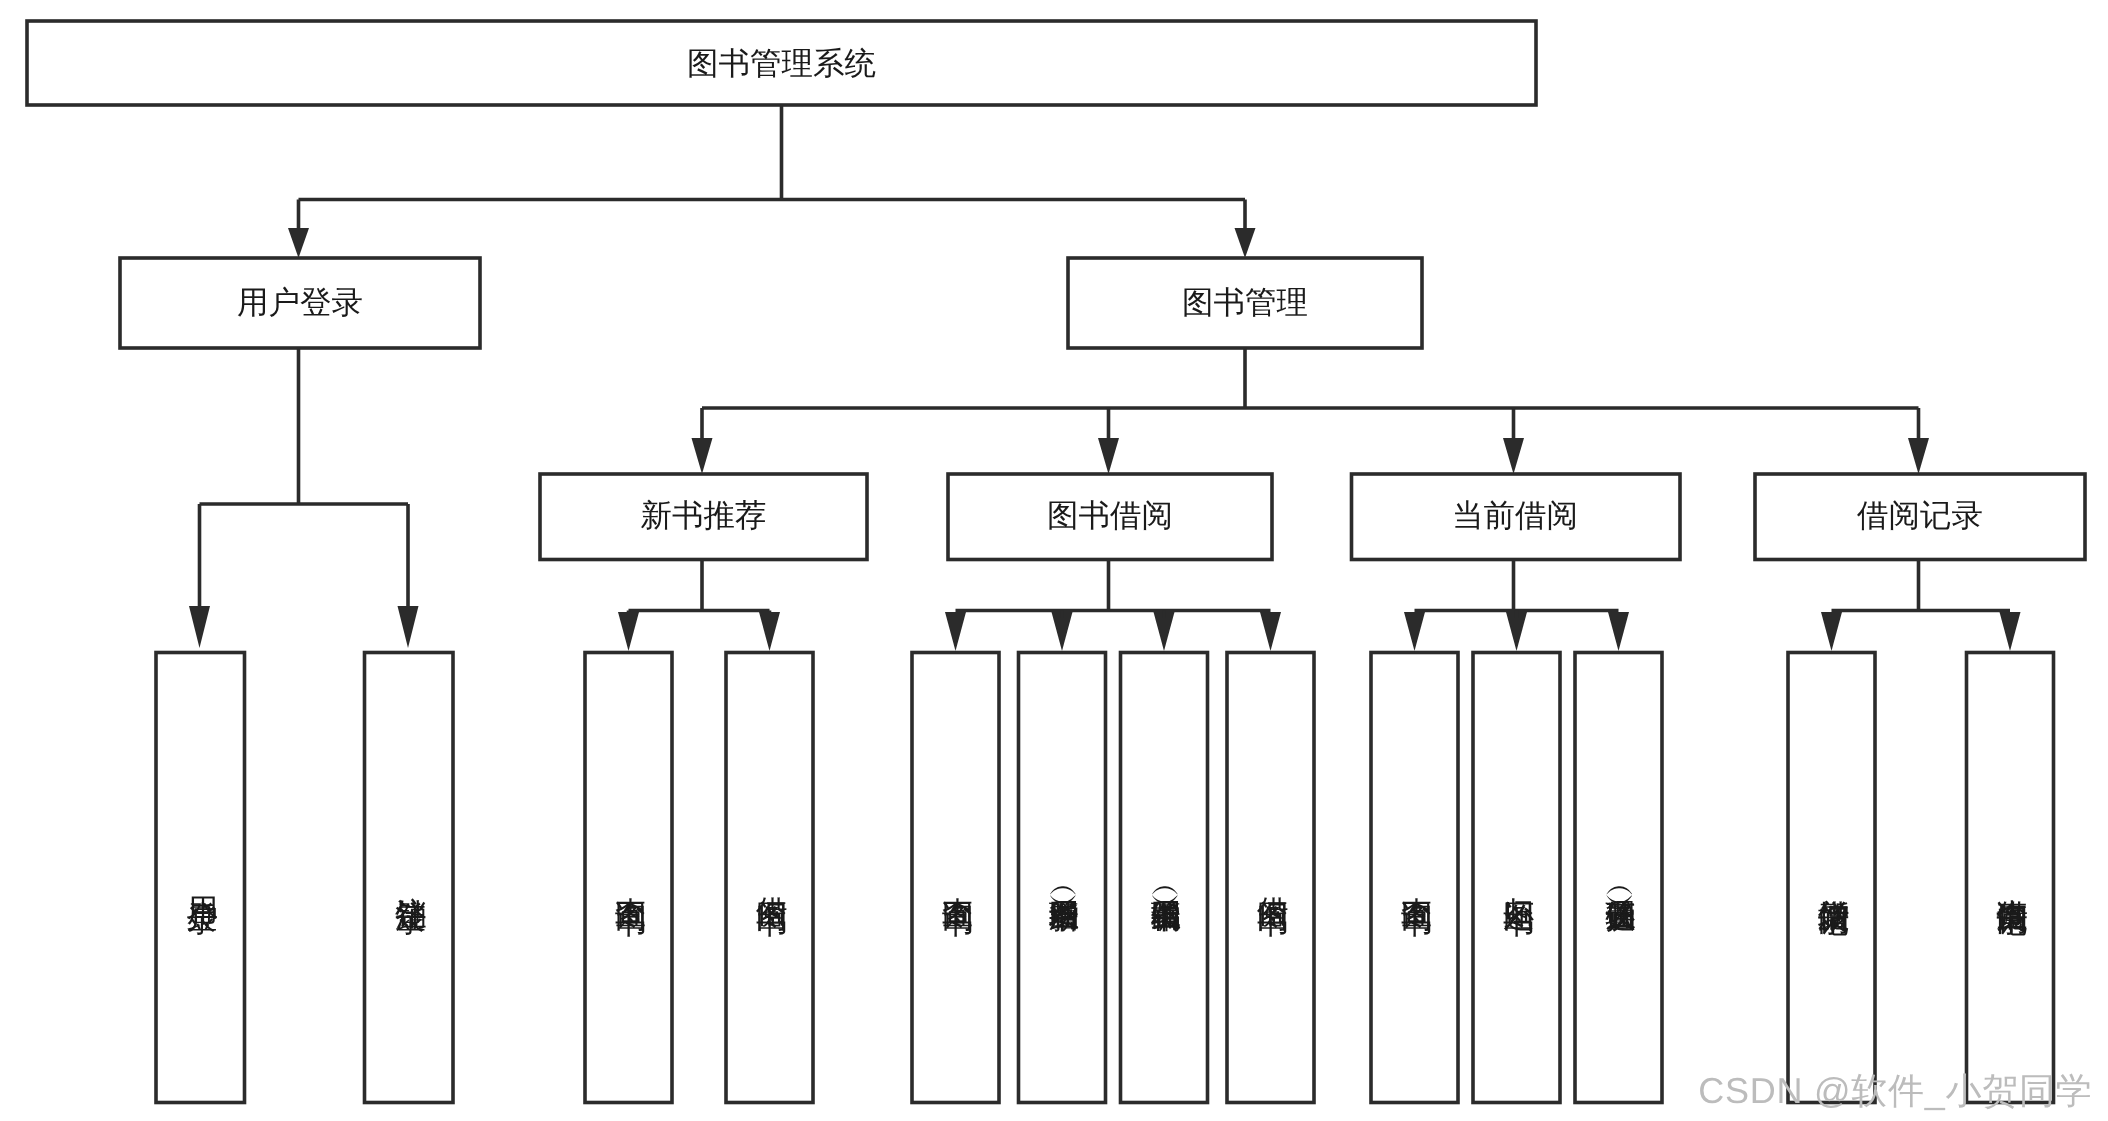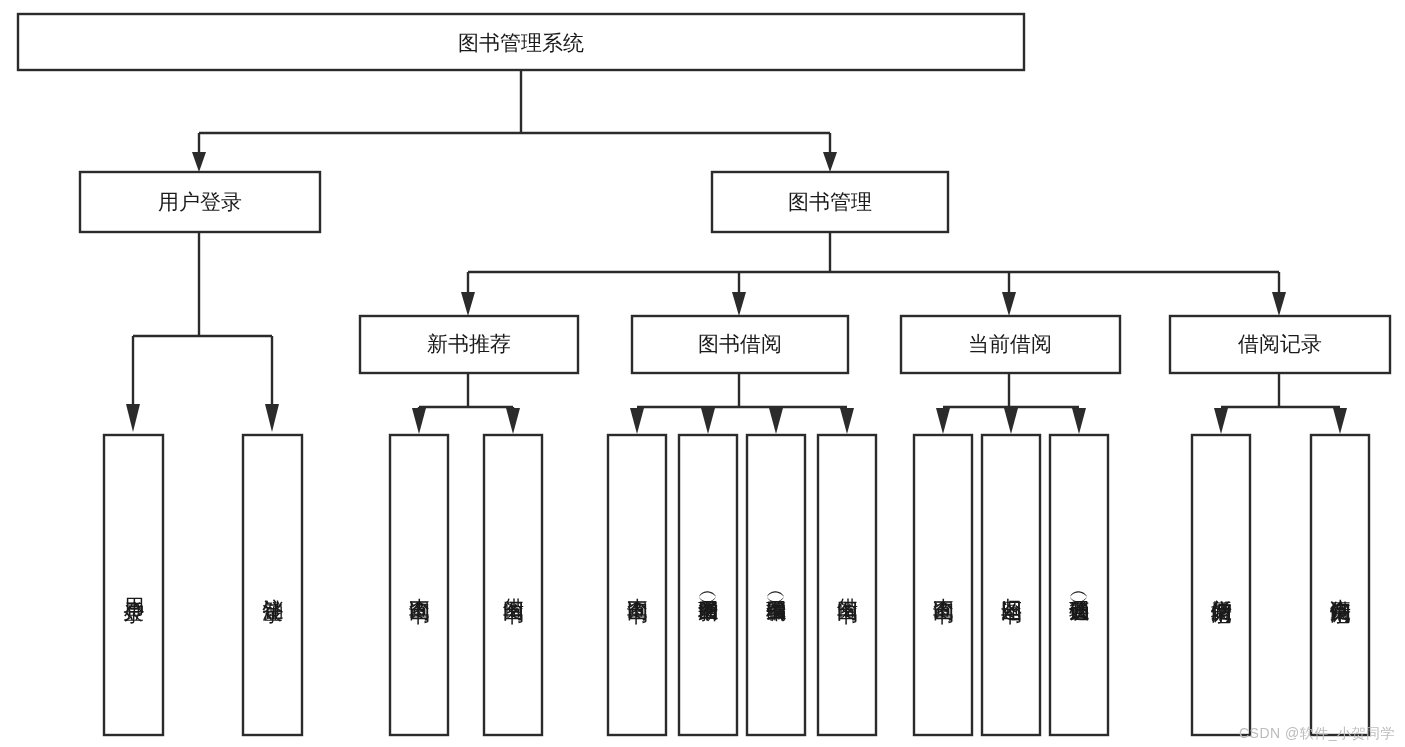--- a/index.html
+++ b/index.html
@@ -59,21 +59,21 @@
     letter-spacing: 2px;
     color: #1a1a1a;
     white-space: nowrap;
     pointer-events: none;
   }
   .watermark {
     position: absolute;
     right: 10px;
     bottom: 4px;
     font-family: "Liberation Sans", "DejaVu Sans", sans-serif;
-    font-size: 14px;
+    font-size: 24px;
     color: #bcbcbc;
     letter-spacing: 0.5px;
     user-select: none;
   }
 </style>
 </head>
 <body>
 
 <div id="diagram-root">
 

